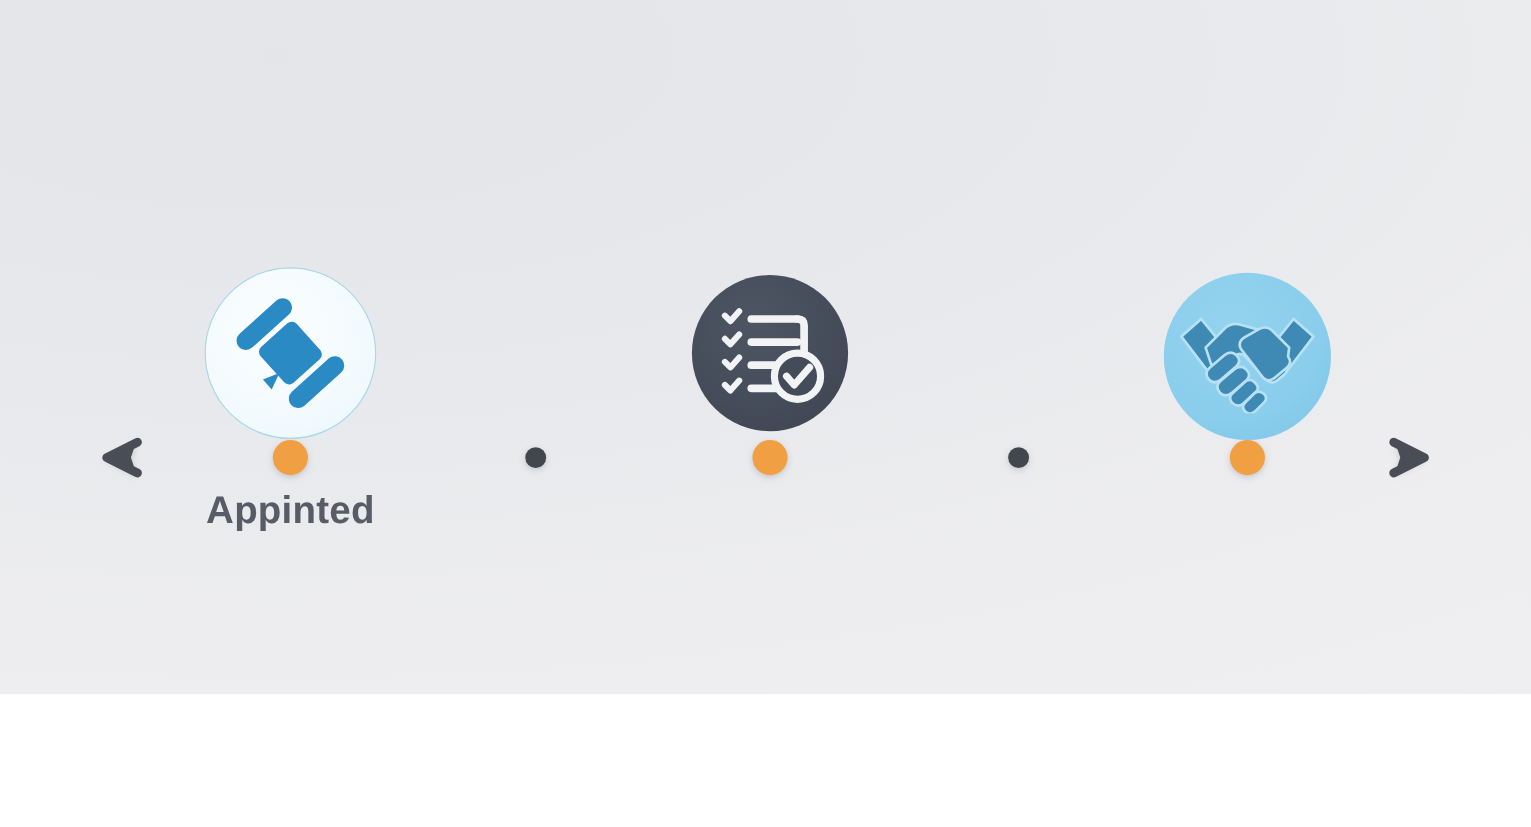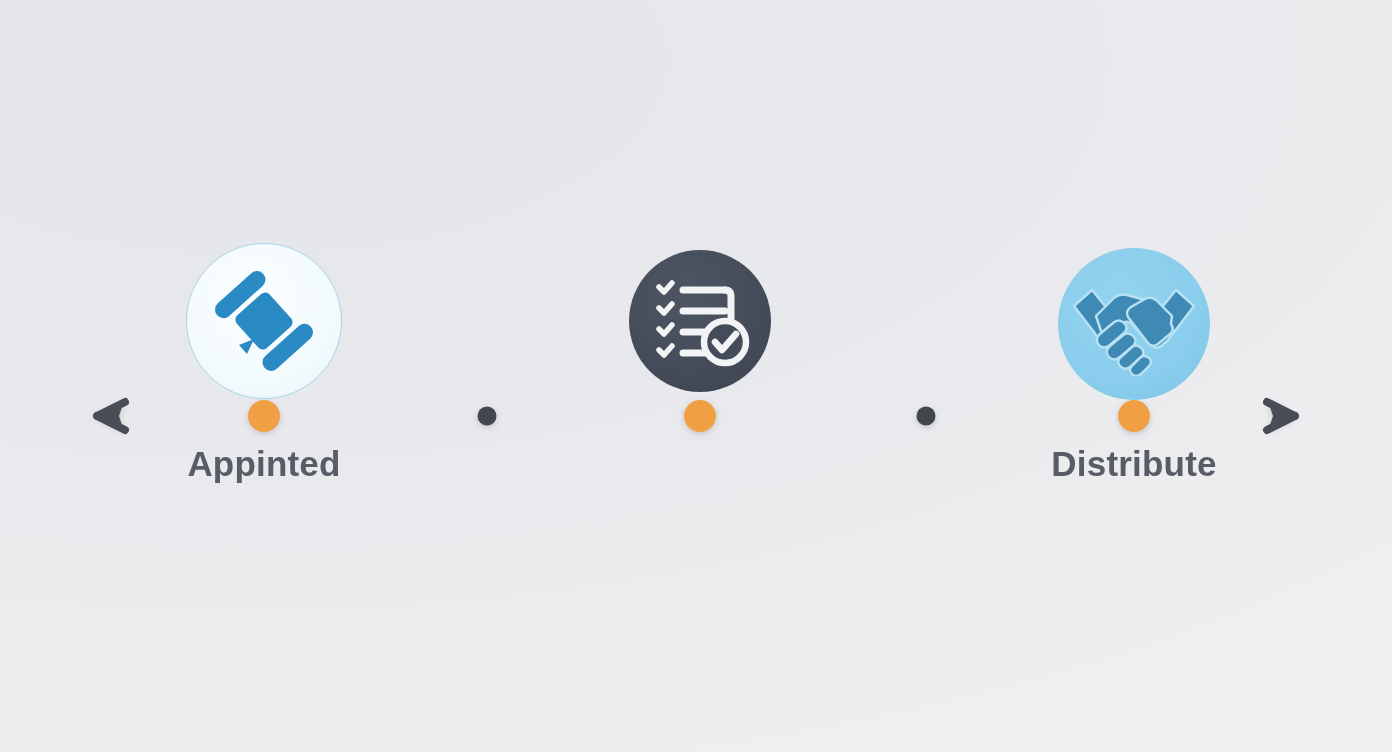--- a/index.html
+++ b/index.html
@@ -9,21 +9,21 @@
   body {
     width: 1392px;
     height: 752px;
     overflow: hidden;
     font-family: "Liberation Sans", sans-serif;
   }
 
   #scene {
     position: relative;
     width: 1392px;
-    height: 752px;
+    height: 631px;
     background:
       radial-gradient(ellipse 150% 130% at 18% 8%, #e3e5e9 0%, #e8e9ec 38%, #eeeef0 70%, #f0f0f2 100%);
   }
 
   
   .axis-svg {
     position: absolute;
     left: 0;
     top: 0;
     width: 1392px;
@@ -176,16 +176,15 @@
           <path d="M 102 44 L 86 28 q -5 -4 -11 -1 l -14 8 q -6 4 -3 10
                    l 20 26 q 4 5 10 1 l 12 -10 q 5 -4 1 -10 Z"></path>
 
           <path d="M 30 62 q -6 5 -1 11 q 5 5 11 0 l 14 -12 q 5 -5 0 -10 q -5 -5 -11 0 Z"></path>
           <path d="M 40 74 q -6 5 -1 11 q 5 5 11 0 l 13 -11 q 5 -5 0 -10 q -5 -5 -11 0 Z"></path>
           <path d="M 51 85 q -5 4 -1 9 q 5 5 10 1 l 11 -10 q 5 -4 0 -9 q -5 -5 -10 0 Z"></path>
           <path d="M 62 94 q -4 4 0 8 q 4 4 9 0 l 8 -8 q 4 -4 0 -8 q -5 -4 -9 0 Z"></path>
         </g>
       </svg>
     </div>
-    <div class="node-label">Distribute</div>
   </div>
 
 </div>
 
 </body></html>

